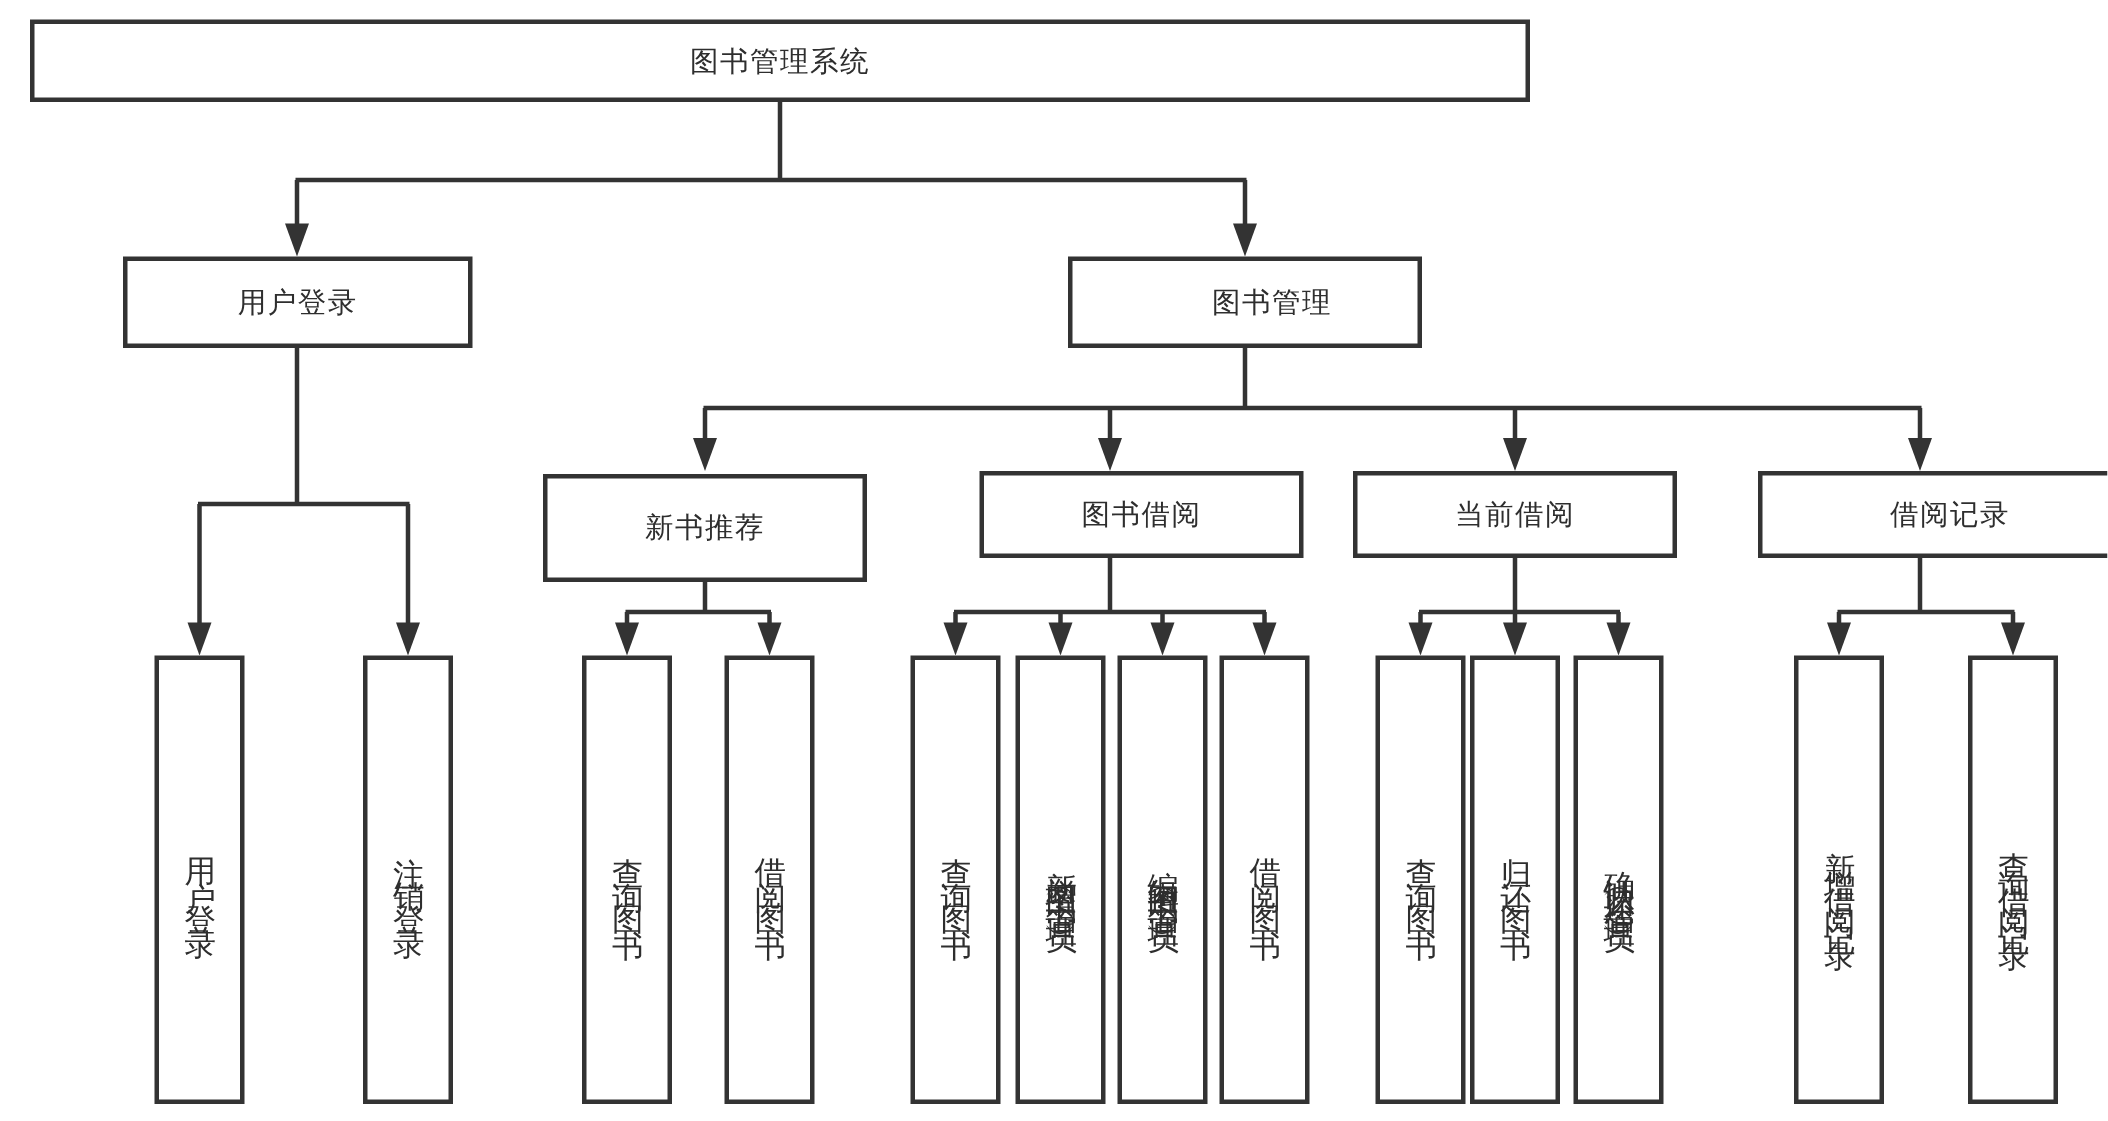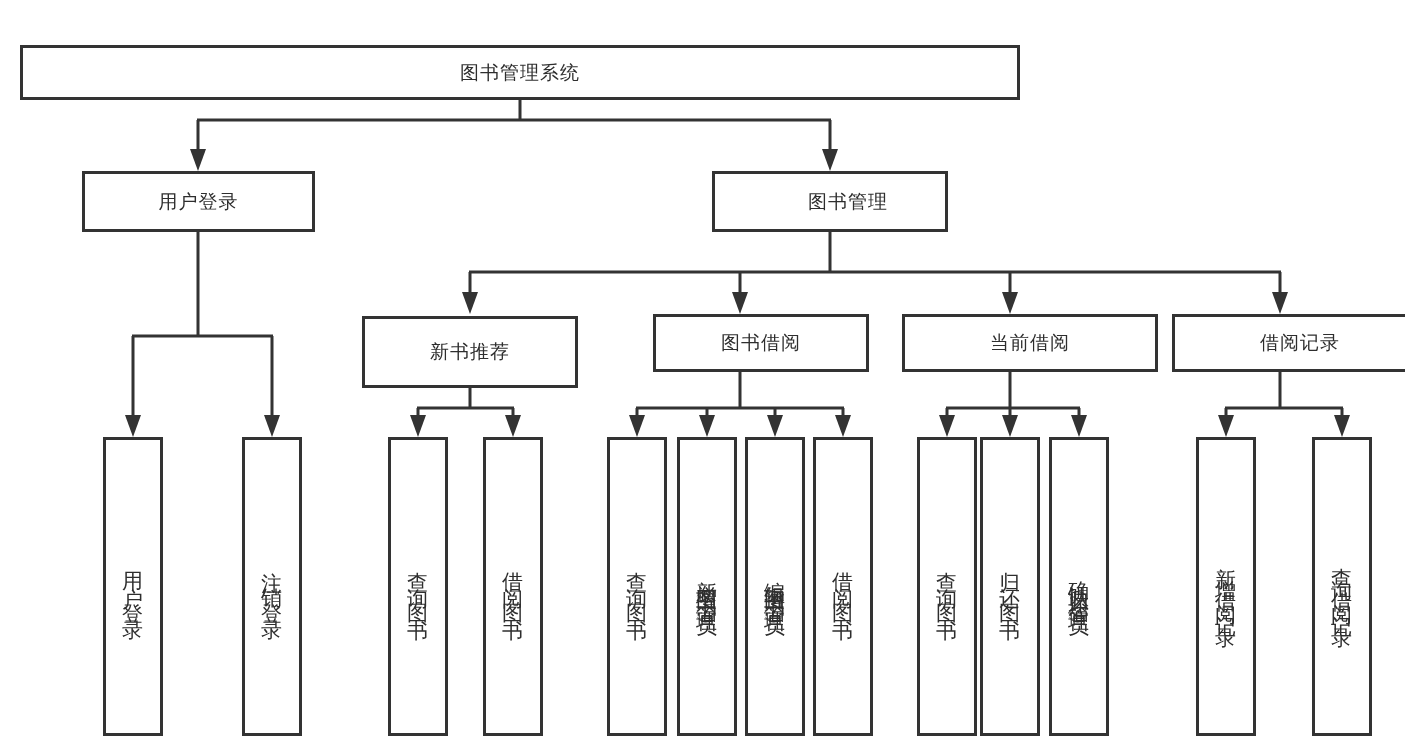--- a/index.html
+++ b/index.html
@@ -99,38 +99,38 @@
       <path d="M767,415 L783,415 L775,437 Z"></path>
       <path d="M835,415 L851,415 L843,437 Z"></path>
       <path d="M939,415 L955,415 L947,437 Z"></path>
       <path d="M1002,415 L1018,415 L1010,437 Z"></path>
       <path d="M1071,415 L1087,415 L1079,437 Z"></path>
       <path d="M1218,415 L1234,415 L1226,437 Z"></path>
       <path d="M1334,415 L1350,415 L1342,437 Z"></path>
     </g>
   </svg>
 
-  <div class="box" style="left:20px; top:13px; width:1000px; height:55px;margin-top:32px;">
+  <div class="box" style="left:20px; top:13px; width:1000px; height:55px;">
     <span class="hlabel">图书管理系统</span>
   </div>
 
   <div class="box" style="left:82px; top:171px; width:233px; height:61px;">
     <span class="hlabel">用户登录</span>
   </div>
   <div class="box" style="left:712px; top:171px; width:236px; height:61px;padding-left:36px;">
     <span class="hlabel">图书管理</span>
   </div>
 
   <div class="box" style="left:362px; top:316px; width:216px; height:72px;">
     <span class="hlabel">新书推荐</span>
   </div>
   <div class="box" style="left:632px; top:314px; width:216px; height:58px;margin-left:21px;">
     <span class="hlabel">图书借阅</span>
   </div>
-  <div class="box" style="left:902px; top:314px; width:256px; height:58px;">
+  <div class="box" style="left:902px; top:314px; width:216px; height:58px;">
     <span class="hlabel">当前借阅</span>
   </div>
   <div class="box" style="left:1172px; top:314px; width:256px; height:58px;font-family:Liberation Mono, monospace;">
     <span class="hlabel">借阅记录</span>
   </div>
 
   <div class="box leaf" style="left:103px;">
     <span class="vtext ls4">用户登录</span>
   </div>
   <div class="box leaf" style="left:242px;">

